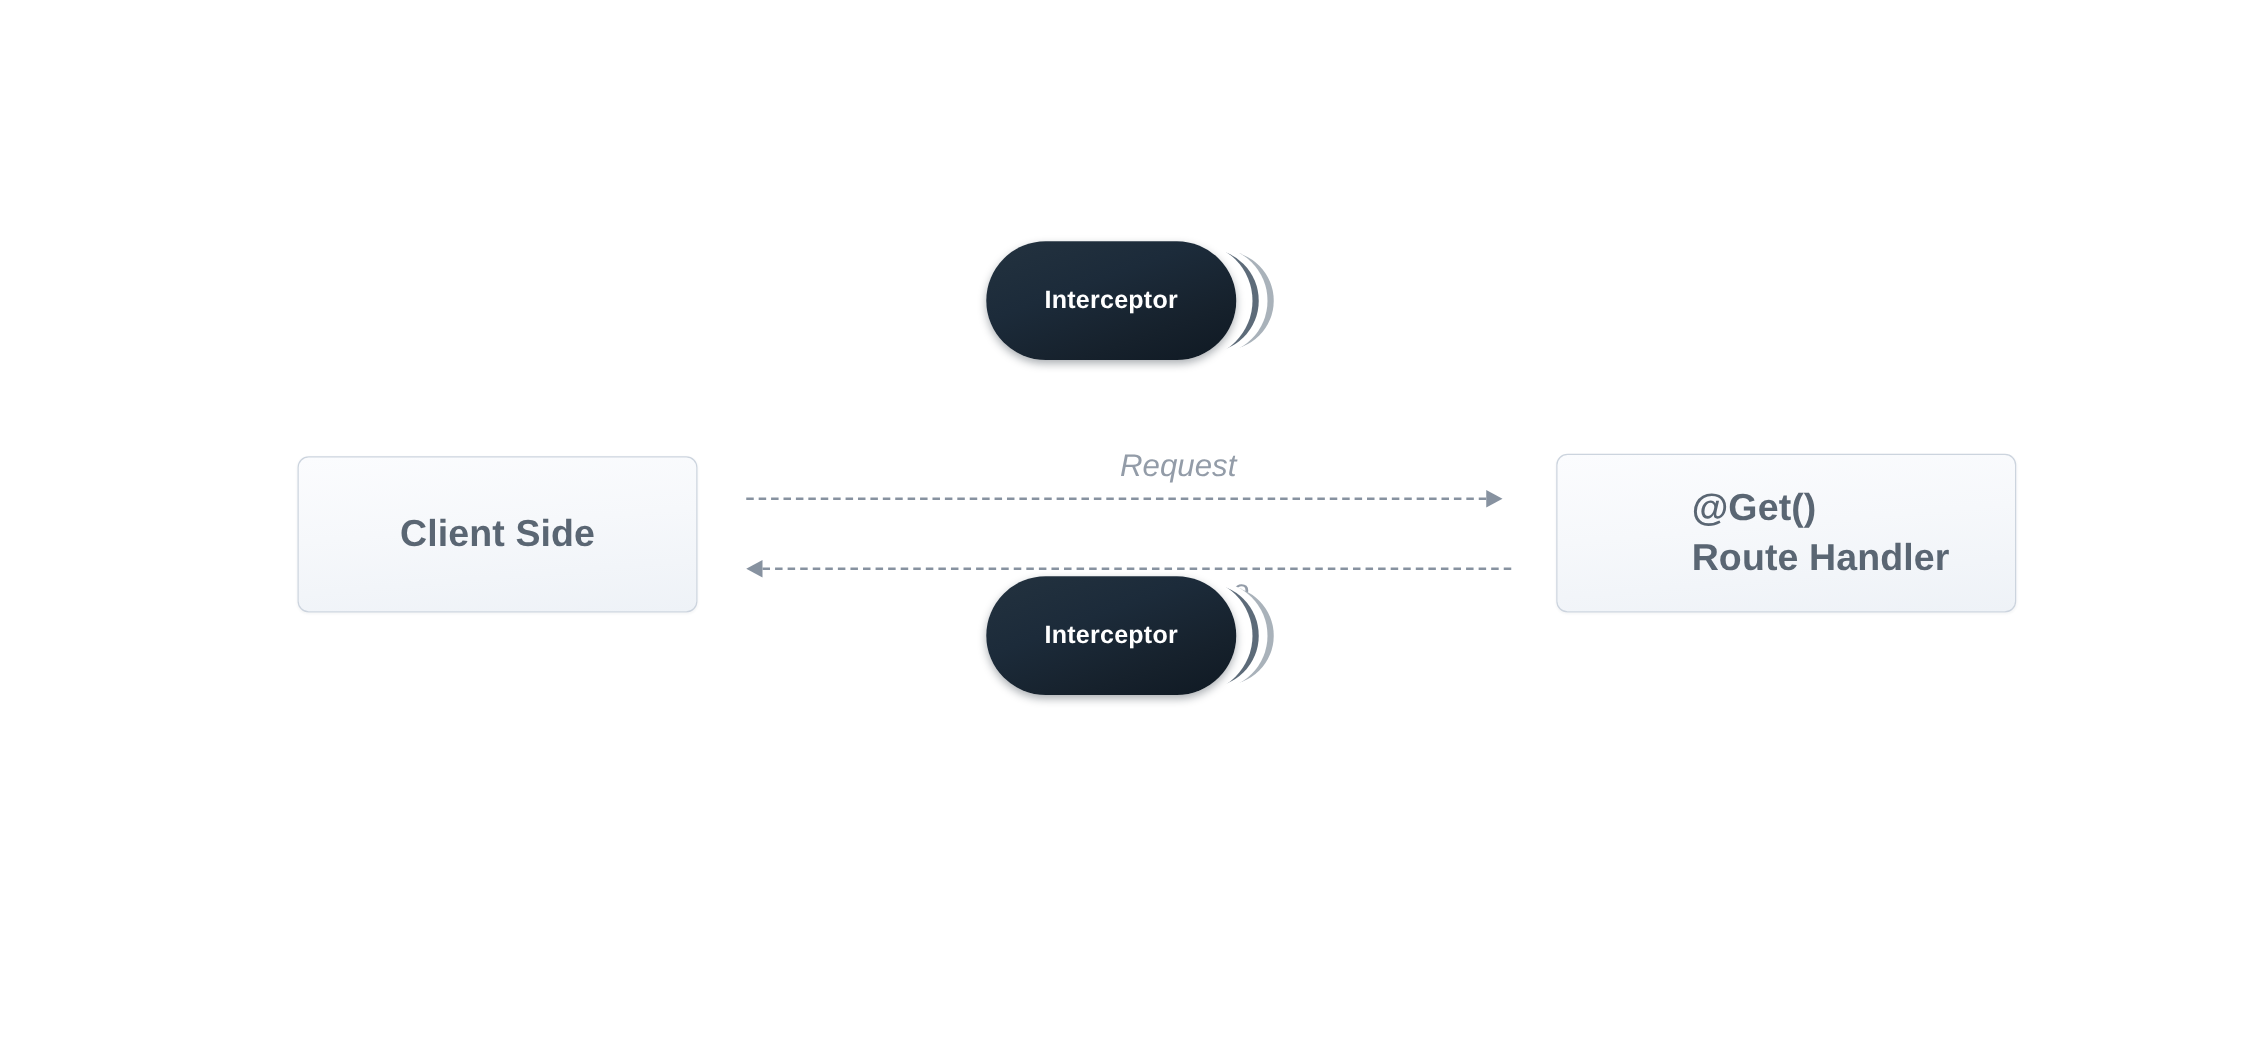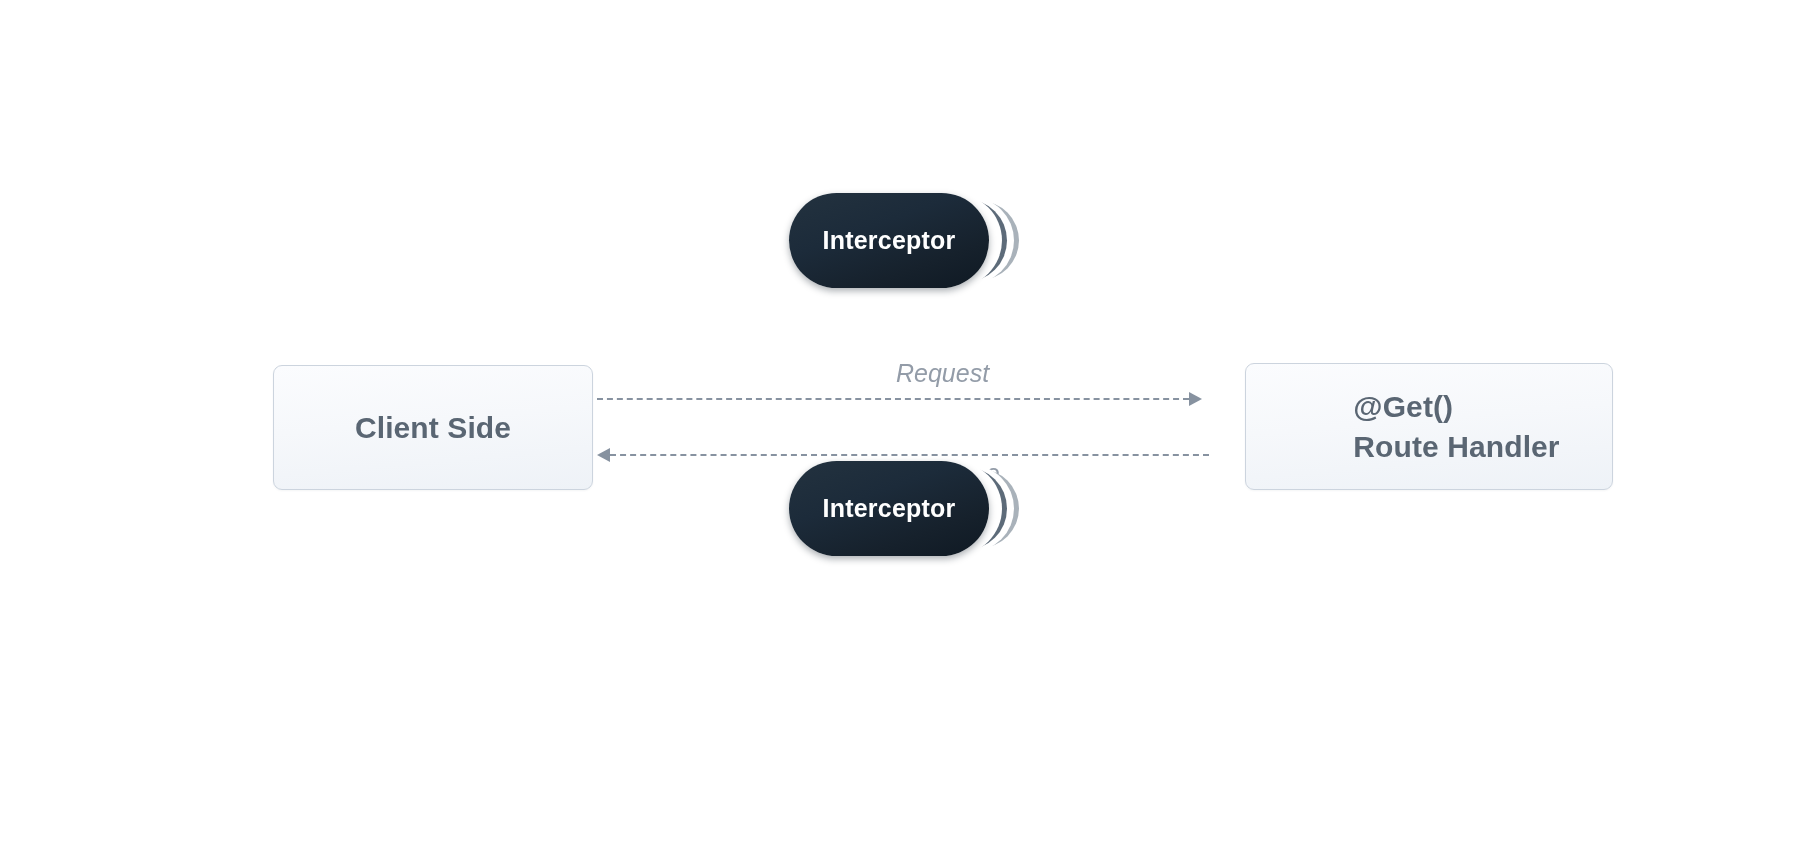--- a/index.html
+++ b/index.html
@@ -43,21 +43,20 @@
     line-height: 1.32;
     letter-spacing: 0.1px;
   }
 
   #client-side-node {
     left: 238px;
     top: 365px;
     width: 320px;
     height: 125px;
     justify-content: center;
-    margin-left: 35px;
   }
   #client-side-node .node-label {
     text-align: center;
   }
 
   #route-handler-node {
     left: 1245px;
     top: 363px;
     width: 368px;
     height: 127px;
@@ -113,21 +112,21 @@
   }
   .stack-gap-back {
     left: 25px;
     top: 4px;
     width: 200px;
     height: 87px;
     background: #ffffff;
   }
   .interceptor-label {
     color: #ffffff;
-    font-size: 25px;
+    font-size: 20px;
     font-weight: bold;
     letter-spacing: 0.2px;
     position: relative;
     z-index: 2;
   }
 
   #interceptor-top { left: 789px; top: 193px; }
   #interceptor-bottom { left: 789px; top: 461px; }
 
   

